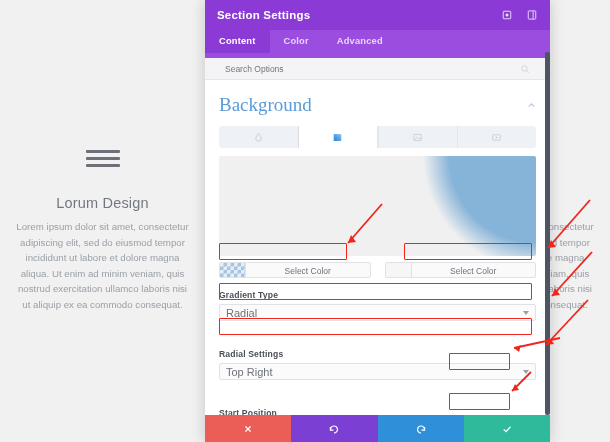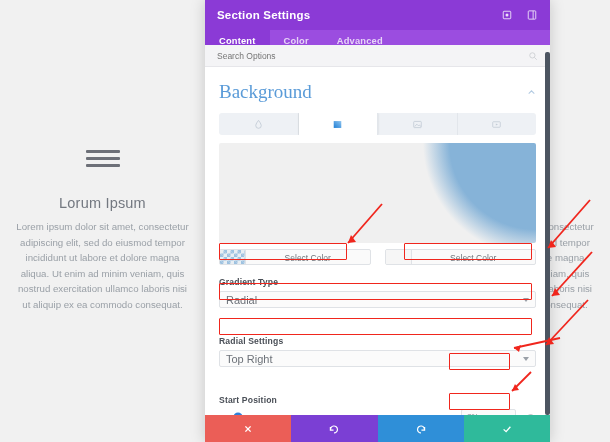--- a/index.html
+++ b/index.html
@@ -46,32 +46,32 @@
   .modal-header {
     height: 30px; background: #8b3ad6; color: #fff;
     display: flex; align-items: center; padding: 0 12px;
     flex: 0 0 auto;
   }
   .modal-title { font-size: 11.5px; font-weight: bold; letter-spacing: .2px; }
   .header-actions { margin-left: auto; display: flex; align-items: center; gap: 13px; }
   .hicon { width: 12px; height: 12px; opacity: .85; cursor: pointer; display:block; }
 
   .tabs {
-    height: 15px; background: #9b4de0; display: flex; flex: 0 0 auto;
+    height: 28px; background: #9b4de0; display: flex; flex: 0 0 auto;
   }
   .tab {
     padding: 0 14px; height: 23px; line-height: 23px;
     font-size: 9.3px; font-weight: bold; color: #e7d4f7; cursor: pointer;
     letter-spacing: .2px;
   }
   .tab.active { background: #8b3ad6; color: #ffffff; }
 
   .search-row {
     height: 22px; background: #f4f4f6; border-bottom: 1px solid #e6e6ea;
-    display: flex; align-items: center; padding: 0 12px; flex: 0 0 auto;
+    display: flex; align-items: center; padding: 0 20px; flex: 0 0 auto;
   }
   .search-input {
     border: 0; background: transparent; outline: none; flex: 1;
     font-size: 8.5px; color: #a9adb4; font-family: "Liberation Sans", sans-serif;
   }
   .search-icon { width: 10px; height: 10px; opacity: .45; }
 
   .modal-body {
     flex: 1 1 auto; position: relative; background: #fff;
     overflow: hidden; padding: 0 14px;
@@ -191,21 +191,21 @@
 <div id="root">
 
   <div class="page-bg"></div>
 
   <div class="page-col">
     <div class="hamburger">
       <span></span>
       <span></span>
       <span></span>
     </div>
-    <div class="page-title">Lorum Ipsum</div>
+    <div class="page-title">Lorum Design</div>
     <div class="page-body">Lorem ipsum dolor sit amet, consectetur adipiscing elit, sed do eiusmod tempor incididunt ut labore et dolore magna aliqua. Ut enim ad minim veniam, quis nostrud exercitation ullamco laboris nisi ut aliquip ex ea commodo consequat.</div>
   </div>
 
   <div class="page-col-right">
     <div class="hamburger" style="visibility:hidden">
       <span></span>
       <span></span>
       <span></span>
     </div>
     <div class="page-title" style="visibility:hidden">Lorum Ipsum</div>

